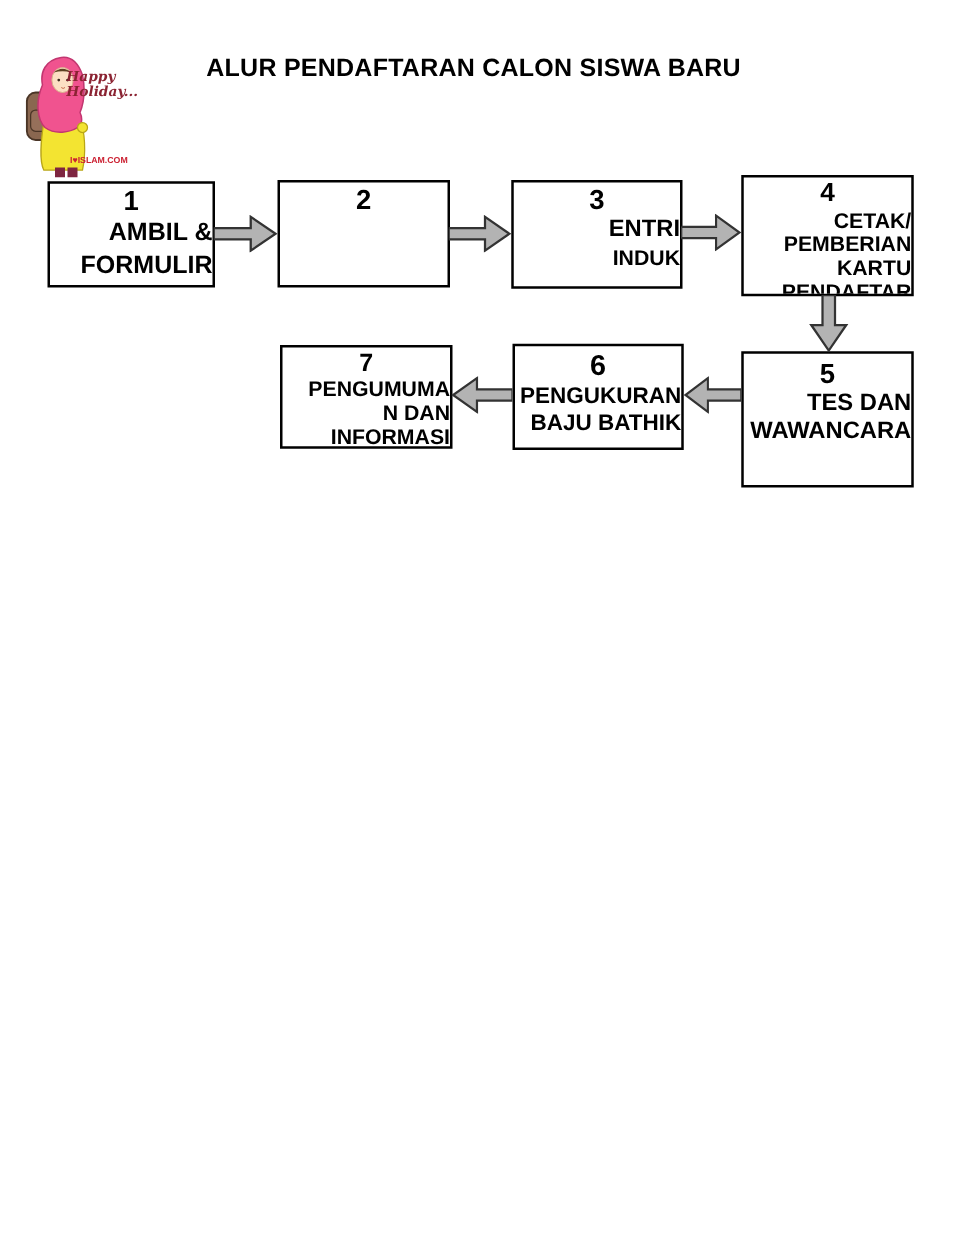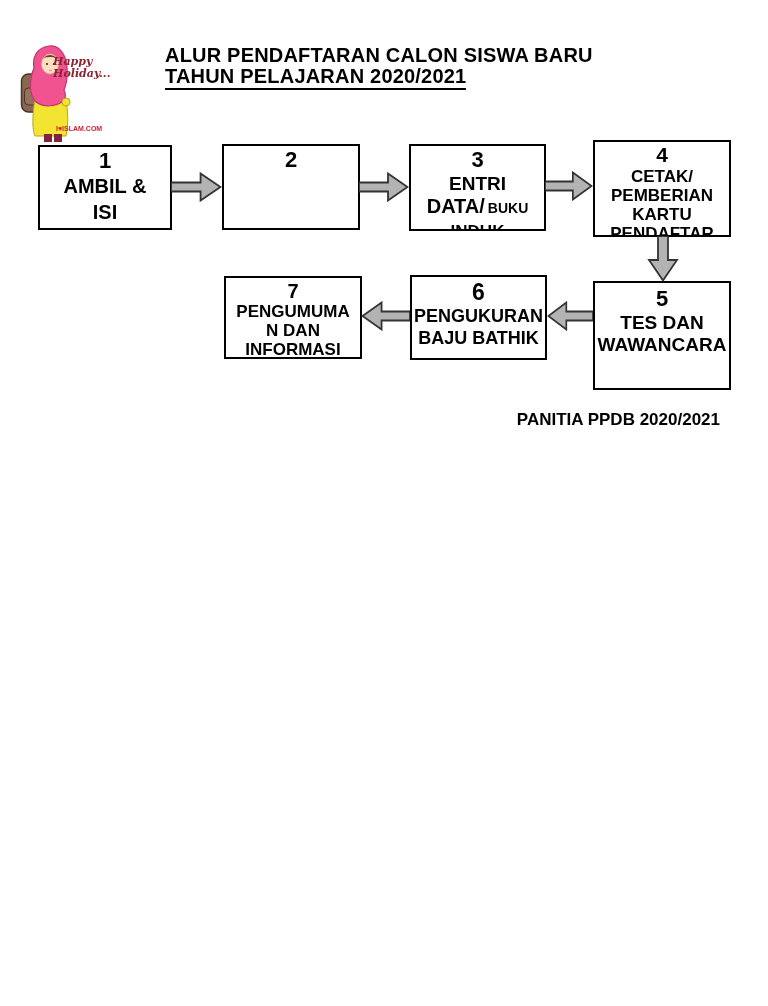--- a/index.html
+++ b/index.html
@@ -20,21 +20,21 @@
   .mascot{position:absolute;left:20px;top:44px;width:92px;height:102px;}
   .mascot svg{position:absolute;left:0;top:0;}
   .greeting{position:absolute;left:33px;top:12px;font-family:"DejaVu Serif",serif;font-style:italic;font-weight:bold;font-size:11px;line-height:12px;color:#8b2332;white-space:nowrap;}
   .watermark{position:absolute;left:36px;top:81px;font-size:7px;font-weight:bold;color:#cc2233;white-space:nowrap;}
   
   .box{
     position:absolute;background:#fff;border:2.5px solid #000;box-sizing:border-box;
     text-align:center;font-weight:bold;overflow:hidden;
   }
   .num{font-size:22px;line-height:24px;padding-top:2px;}
-  .ln{white-space:nowrap;}
+  .ln{white-space:nowrap;text-align:right;}
   .box1{left:38px;top:145px;width:134px;height:85px;}
   .box1 .ln{font-size:20px;line-height:26px;}
   .box2{left:222px;top:144px;width:138px;height:86px;}
   .box2 .ln{font-size:20px;line-height:26px;}
   .box3{left:409px;top:144px;width:137px;height:87px;}
   .box3 .ln{font-size:19px;line-height:23px;}
   .box3 .ln-mixed{font-size:20px;}
   .box3 .small{font-size:14px;margin-left:3px;}
   .box3 .ln-last{font-size:17px;}
   .box4{left:593px;top:140px;width:138px;height:97px;}
@@ -89,38 +89,35 @@
     </svg>
     <div class="greeting">
       <div>Happy</div>
       <div>Holiday...</div>
     </div>
     <div class="watermark">I♥ISLAM.COM</div>
   </div>
 
   <div class="title-block">
     <div class="title-line">ALUR PENDAFTARAN CALON SISWA BARU</div>
-    <div class="title-line title-underline"><span>TAHUN PELAJARAN 2020/2021</span></div>
   </div>
 
   <div class="box box1">
     <div class="num">1</div>
     <div class="ln">AMBIL &amp;</div>
-    <div class="ln">ISI</div>
     <div class="ln">FORMULIR</div>
   </div>
 
   <div class="box box2">
     <div class="num">2</div>
   </div>
 
   <div class="box box3">
     <div class="num">3</div>
     <div class="ln">ENTRI</div>
-    <div class="ln ln-mixed"><span>DATA/</span><span class="small">BUKU</span></div>
     <div class="ln ln-last">INDUK</div>
   </div>
 
   <div class="box box4">
     <div class="num">4</div>
     <div class="ln">CETAK/</div>
     <div class="ln">PEMBERIAN</div>
     <div class="ln">KARTU</div>
     <div class="ln">PENDAFTAR</div>
   </div>
@@ -168,15 +165,14 @@
     <svg width="46" height="30" viewBox="0 0 50 30" preserveAspectRatio="none">
       <polygon points="50,10.5 21,10.5 21,1.5 1.5,15 21,28.5 21,19.5 50,19.5" fill="#b3b3b3" stroke="#333333" stroke-width="1.8"></polygon>
     </svg>
   </div>
   <div class="arrow a6">
     <svg width="49" height="30" viewBox="0 0 50 30" preserveAspectRatio="none">
       <polygon points="50,10.5 21,10.5 21,1.5 1.5,15 21,28.5 21,19.5 50,19.5" fill="#b3b3b3" stroke="#333333" stroke-width="1.8"></polygon>
     </svg>
   </div>
 
-  <div class="credit">PANITIA PPDB 2020/2021</div>
 
 </div>
 
 </body></html>

